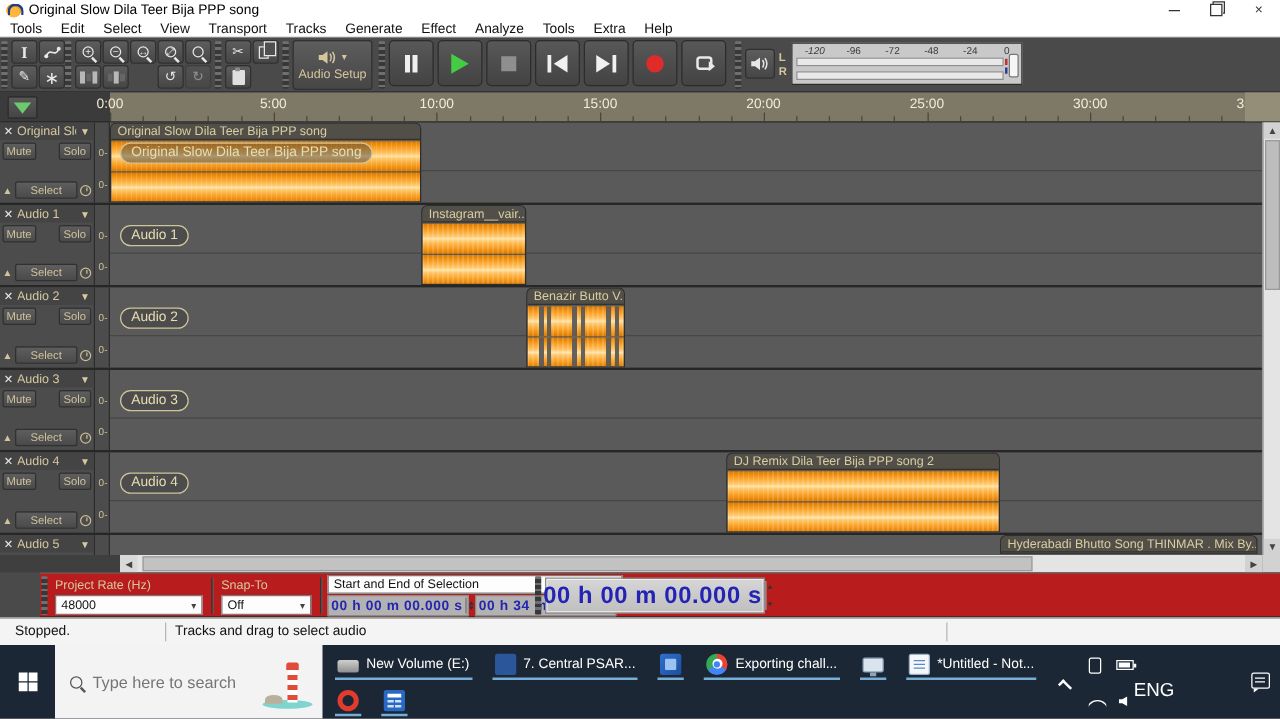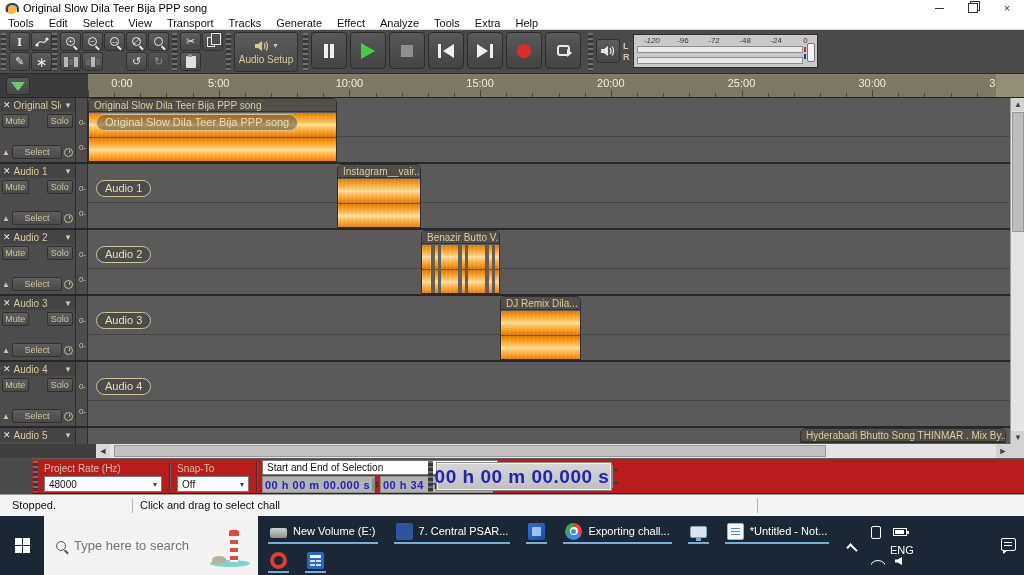--- a/index.html
+++ b/index.html
@@ -197,21 +197,21 @@
   .ti-calc::after { content:''; position:absolute; left:3px; top:8px; width:5px; height:2px; background:#cfe0f5; box-shadow:6px 0 0 #cfe0f5, 0 4px 0 #cfe0f5, 6px 4px 0 #cfe0f5; }
   .ti-audacity { border-radius:50%; background:radial-gradient(circle at 50% 62%, #ffb63d 0 48%, #f08a00 78%); }
   .ti-audacity::before { content:''; position:absolute; left:2.5px; top:1px; width:10px; height:9px; border:2.5px solid #1b3e8f; border-bottom:none; border-radius:7px 7px 0 0; }
 
   .tray { position:absolute; right:0; top:0; height:59px; width:185px; }
   .chev-up { position:absolute; left:8px; top:30px; width:10px; height:6px; border-left:2px solid #fff; border-top:2px solid #fff; transform:rotate(45deg); }
   .tr-phone { position:absolute; left:32px; top:10px; width:10px; height:13px; border:1.5px solid #fff; border-radius:2px; }
   .tr-batt { position:absolute; left:54px; top:12px; width:14px; height:8px; border:1px solid #fff; }
   .tr-batt::before { content:''; position:absolute; right:-3px; top:1.5px; width:2px; height:3px; background:#fff; }
   .tr-batt::after { content:''; position:absolute; left:1px; top:1px; width:9px; height:4px; background:#fff; }
-  .tr-lang { position:absolute; left:51px; top:28px; font-size:11px; }
+  .tr-lang { position:absolute; left:68px; top:28px; font-size:15px; }
   .tr-wifi { position:absolute; left:32px; top:42px; width:14px; height:8px; overflow:hidden; }
   .tr-wifi i { position:absolute; left:50%; bottom:-12px; transform:translateX(-50%); border:1.5px solid #fff; border-radius:50%; }
   .tr-wifi i:nth-child(1){ width:18px; height:18px; }
   .tr-wifi i:nth-child(2){ width:11px; height:11px; }
   .tr-wifi i:nth-child(3){ width:4px; height:4px; background:#fff; }
   .tr-vol { position:absolute; left:56px; top:41px; width:7px; height:8px; background:#fff; clip-path:polygon(0 30%, 40% 30%, 100% 0, 100% 100%, 40% 70%, 0 70%); }
   .tr-vol::after { content:''; }
   .tr-clock { position:absolute; left:92px; top:4px; width:58px; text-align:right; font-size:11px; line-height:16px; }
   .tr-note { position:absolute; right:8px; top:22px; width:15px; height:13px; border:1.5px solid #fff; border-radius:2px; }
   .tr-note::before { content:''; position:absolute; left:2px; top:2.5px; width:8px; height:1px; background:#fff; box-shadow:0 3px 0 #fff; }
@@ -380,21 +380,21 @@
           <span class="mtick" style="left: 61%;">-48</span>
           <span class="mtick" style="left: 78%;">-24</span>
           <span class="mtick" style="left: 94%;">0</span>
         </div>
     </div>
   </div>
 
   <div class="rulerbar">
     <div class="pinned-play"></div>
     <div class="ruler-scale">
-        <span class="rlabel" style="left: 0px; margin-left: 34px;">0:00</span>
+        <span class="rlabel" style="left: 0px;">0:00</span>
         <span class="rlabel" style="left: 130.7px;">5:00</span>
         <span class="rlabel" style="left: 261.4px;">10:00</span>
         <span class="rlabel" style="left: 392.1px;">15:00</span>
         <span class="rlabel" style="left: 522.8px;">20:00</span>
         <span class="rlabel" style="left: 653.5px; text-align: right;">25:00</span>
         <span class="rlabel" style="left: 784.2px;">30:00</span>
         <span class="rlabel" style="left: 914.9px;">35:00</span>
         <i class="rtick" style="left: 0px; height: 7px;"></i>
         <i class="rtick" style="left: 26.14px; height: 4px;"></i>
         <i class="rtick" style="left: 52.28px; height: 4px;"></i>
@@ -544,25 +544,20 @@
             <div class="sel-btn">Select</div>
             <span class="timer-ic"></span>
           </div>
         </div>
         <div class="tscale">
           <span class="zlab" style="top: 20px;">0-</span>
           <span class="zlab" style="top: 45px;">0-</span>
         </div>
         <div class="tcontent">
           <div class="chdiv"></div>
-          <div class="clip" style="left: 412px; width: 81px;">
-            <div class="clip-title">DJ Remix Dila...</div>
-            <div class="chan c1 dense"></div>
-            <div class="chan c2 dense"></div>
-          </div>
           <div class="chip">Audio 3</div>
         </div>
       </div>
       <div class="track">
         <div class="thead">
           <div class="thead-top">
             <span class="tclose">✕</span>
             <span class="tname">Audio 4</span>
             <span class="tcaret">▼</span>
           </div>
@@ -575,20 +570,25 @@
             <div class="sel-btn">Select</div>
             <span class="timer-ic"></span>
           </div>
         </div>
         <div class="tscale">
           <span class="zlab" style="top: 20px;">0-</span>
           <span class="zlab" style="top: 45px;">0-</span>
         </div>
         <div class="tcontent">
           <div class="chdiv"></div>
+          <div class="clip" style="left: 493px; width: 219px;">
+            <div class="clip-title">DJ Remix Dila Teer Bija PPP song 2</div>
+            <div class="chan c1 dense"></div>
+            <div class="chan c2 dense"></div>
+          </div>
           <div class="chip">Audio 4</div>
         </div>
       </div>
       <div class="track partial">
         <div class="thead">
           <div class="thead-top">
             <span class="tclose">✕</span>
             <span class="tname">Audio 5</span>
             <span class="tcaret">▼</span>
           </div>
@@ -647,21 +647,21 @@
     <div class="grip" style="left:396px;top:2px;height:31px"></div>
     <div class="bigtime">
       <span>00 h 00 m 00.000 s</span>
         <span class="spin"></span>
     </div>
   </div>
 
   <div class="statusbar">
     <span style="left:12px">Stopped.</span>
     <div class="sb-sep" style="left:132px"></div>
-    <span style="left:140px">Click and drag to select chall</span>
+    <span style="left:140px">Tracks and drag to select audio</span>
     <div class="sb-sep" style="left:757px"></div>
   </div>
 
   <div class="taskbar">
     <div class="startbtn">
       <span class="winlogo">
           <i></i>
           <i></i>
           <i></i>
           <i></i>

